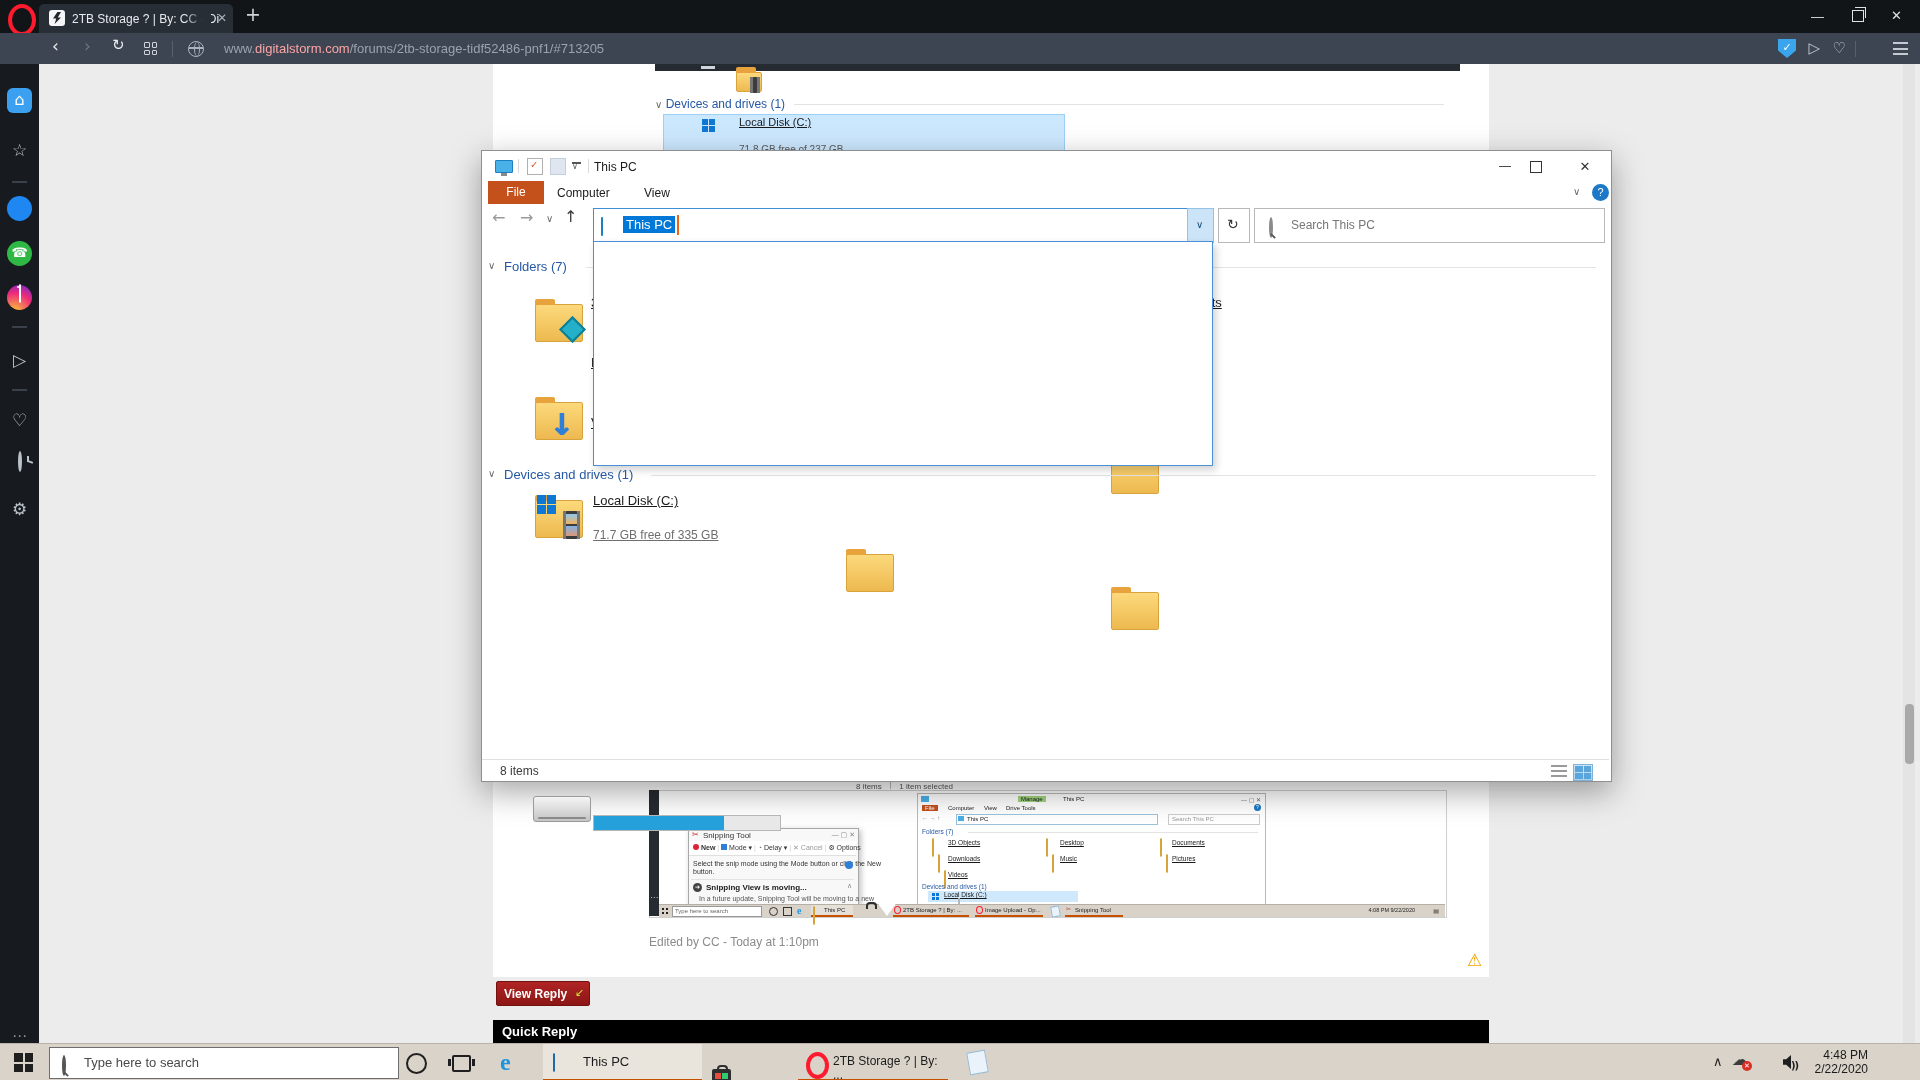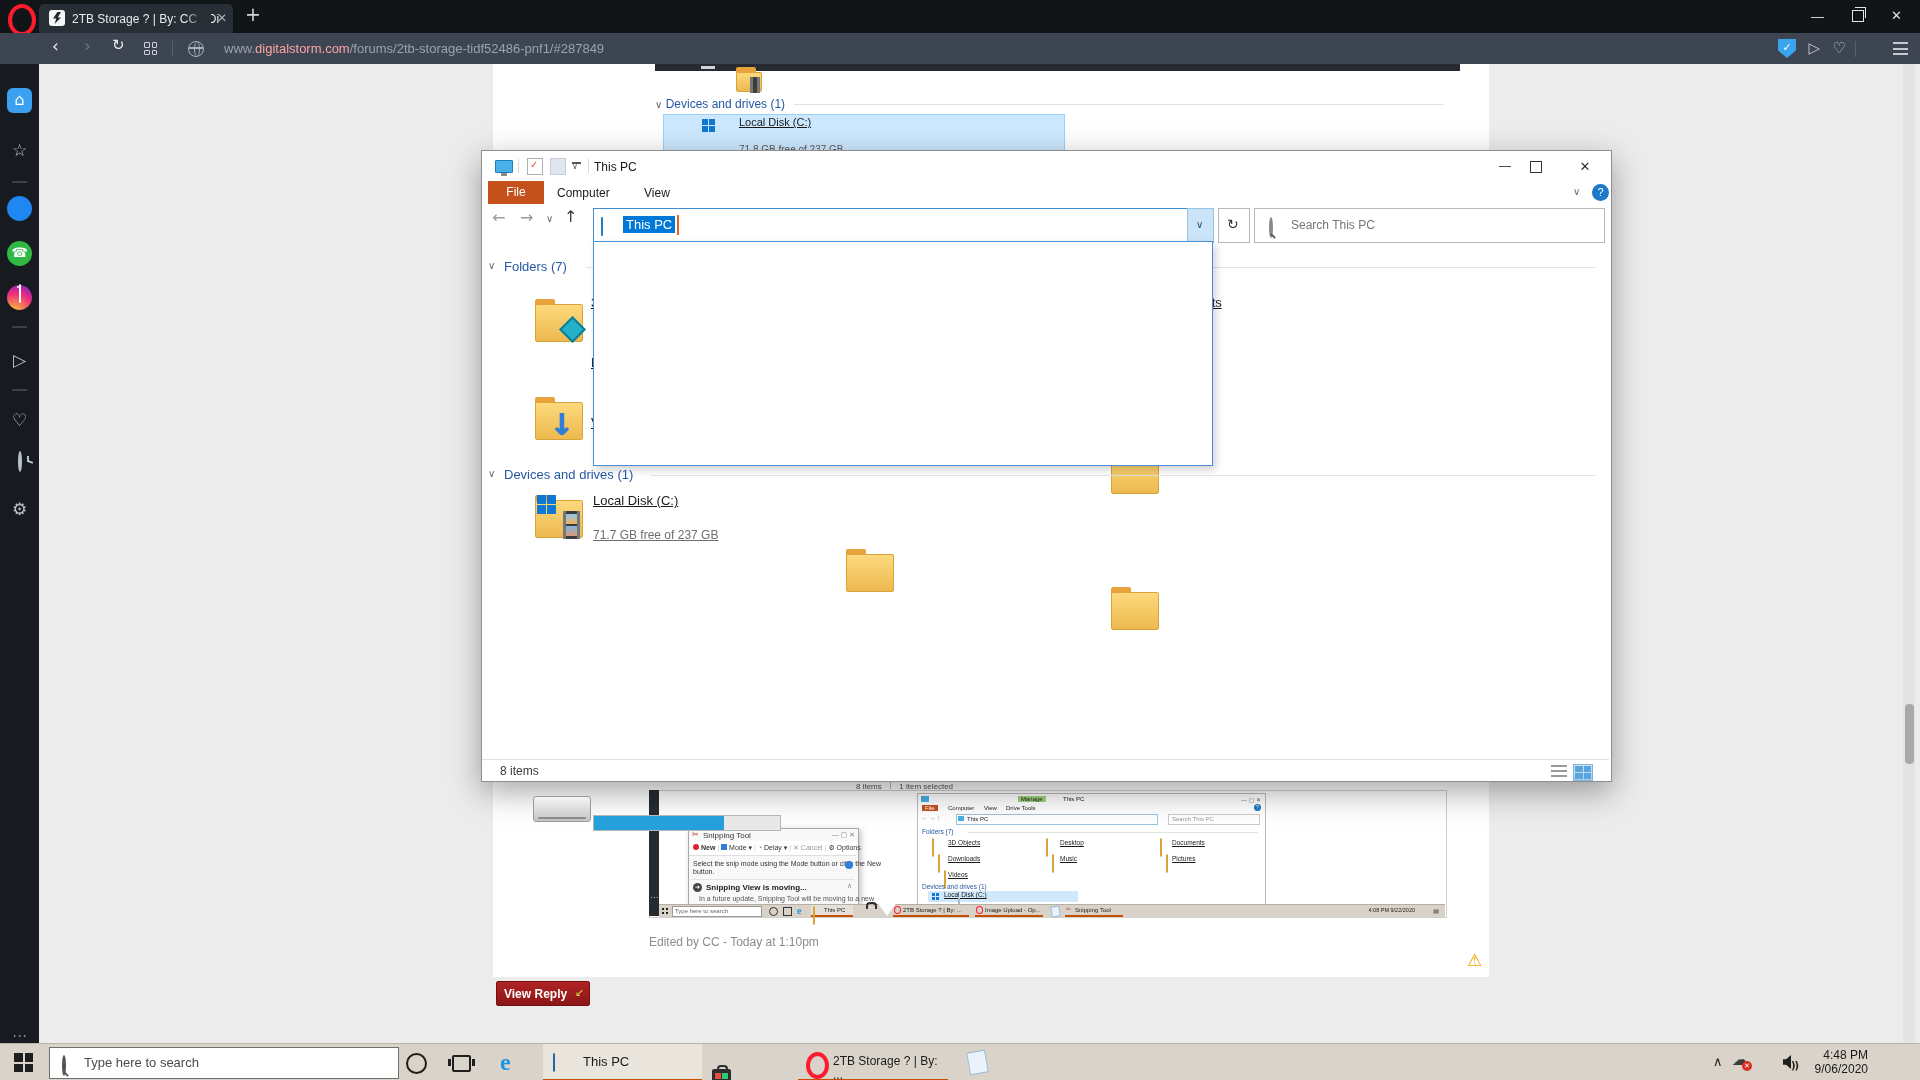--- a/index.html
+++ b/index.html
@@ -262,20 +262,23 @@
     <span class="abs mtiny" style="right:6px;top:2px;color:#333">▤</span>
   </div>
 
   <div class="abs" style="left:610px;top:871px;font-size:12px;color:#8b8b8b">Edited by CC - Today at 1:10pm</div>
   <div class="abs ico" style="left:1428px;top:888px;font-size:17px;color:#f0a500">⚠</div>
 
   <div class="abs" style="left:457px;top:917px;width:92px;height:23px;background:linear-gradient(#b02424,#8c1616);border:1px solid #731111;border-radius:2px">
     <span class="abs" style="left:7px;top:5px;font-size:12px;font-weight:bold;color:#fff">View Reply</span>
     <span class="abs ico" style="right:5px;top:5px;font-size:11px;color:#cddc39">↙</span>
   </div>
+  <div class="abs" style="left:454px;top:956px;width:996px;height:23px;background:#000">
+    <span class="abs" style="left:9px;top:4px;font-size:13px;font-weight:bold;color:#fff">Quick Reply</span>
+  </div>
 
   <div class="abs" style="left:1864px;top:0;width:12px;height:979px;background:#e4e4e4"></div>
   <div class="abs" style="left:1866px;top:640px;width:9px;height:60px;background:#a9a9a9;border-radius:4px"></div>
 </div>
 
 <div class="abs" id="explorer">
 
   <div class="abs mon" style="left:13px;top:9px;width:16px;height:11px"></div>
   <div class="abs qat-sep" style="left:36px;top:8px"></div>
   <div class="abs" style="left:45px;top:7px;width:14px;height:15px;background:#fff;border:1px solid #b0b0b0">
@@ -356,21 +359,21 @@
       <i></i>
       <i></i>
       <i></i>
       <i></i>
     </div>
   <div class="abs driveic" style="left:51px;top:366px;width:56px;height:24px"></div>
   <div class="abs tile-label" style="left:111px;top:342px">Local Disk (C:)</div>
   <div class="abs pbar" style="left:111px;top:359px;width:186px;height:14px">
       <i style="width:70%"></i>
     </div>
-  <div class="abs ulink" style="left:111px;top:377px;font-size:12px;color:#6e6e6e">71.7 GB free of 237 GB</div>
+  <div class="abs ulink" style="left:111px;top:377px;font-size:12px;color:#6e6e6e">71.7 GB free of 335 GB</div>
 
   <div id="dropdown"></div>
 
   <div class="abs" style="left:0;top:608px;width:1127px;height:21px;border-top:1px solid #e0e0e0;background:#fff">
     <span class="abs" style="left:18px;top:4px;font-size:12px;color:#3a3a3a">8 items</span>
     <span class="abs viewic1" style="right:42px;top:5px"></span>
     <span class="abs viewic2" style="right:16px;top:4px">
         <i></i>
         <i></i>
         <i></i>
@@ -403,21 +406,21 @@
   <div class="abs nav ico" style="left:112px;top:5px;font-size:15px">↻</div>
   <div class="abs sdgrid" style="left:144px;top:9px">
       <i></i>
       <i></i>
       <i></i>
       <i></i>
     </div>
   <div class="abs sep-v" style="left:172px;top:8px"></div>
   <div class="abs globe" style="left:188px;top:8px"></div>
   <div class="abs" id="url" style="left:224px;top:8px">
-    <span class="d1">www.</span><span class="d2">digitalstorm.com</span><span class="d3">/forums/2tb-storage-tidf52486-pnf1/#287849</span>
+    <span class="d1">www.</span><span class="d2">digitalstorm.com</span><span class="d3">/forums/2tb-storage-tidf52486-pnf1/#713205</span>
   </div>
 
   <div class="abs shield" style="right:124px;top:6px"><span class="ico">✓</span></div>
   <div class="abs plane ico" style="right:100px;top:8px">▷</div>
   <div class="abs heart ico" style="right:74px;top:8px">♡</div>
   <div class="abs sep-v" style="right:64px;top:8px"></div>
   <div class="abs dlic ico" style="right:40px;top:8px">↓</div>
   <div class="abs tune" style="right:12px;top:9px"></div>
 </div>
 
@@ -472,16 +475,16 @@
   <div class="abs trayg" style="left:1732px;top:7px">
     <span class="ico" style="font-size:17px;color:#3c3c3c">☁</span>
     <span class="abs" style="left:10px;top:10px;width:10px;height:10px;background:#d93025;border-radius:50%;color:#fff;font-size:7px;text-align:center;line-height:10px">✕</span>
   </div>
 
   <div class="abs" style="left:1783px;top:11px">
     <span class="spk" style="display:inline-block"></span><span style="font-size:10px;font-weight:bold;color:#1f1f1f;letter-spacing:-1px" class="ico">))</span>
   </div>
   <div class="abs" style="left:1806px;top:4px;width:62px;text-align:right;color:#1b1b1b;font-size:12px;line-height:14px">
     <div>4:48 PM</div>
-    <div>9/06/2020</div>
+    <div>2/22/2020</div>
   </div>
 
 </div>
 
 </body></html>

